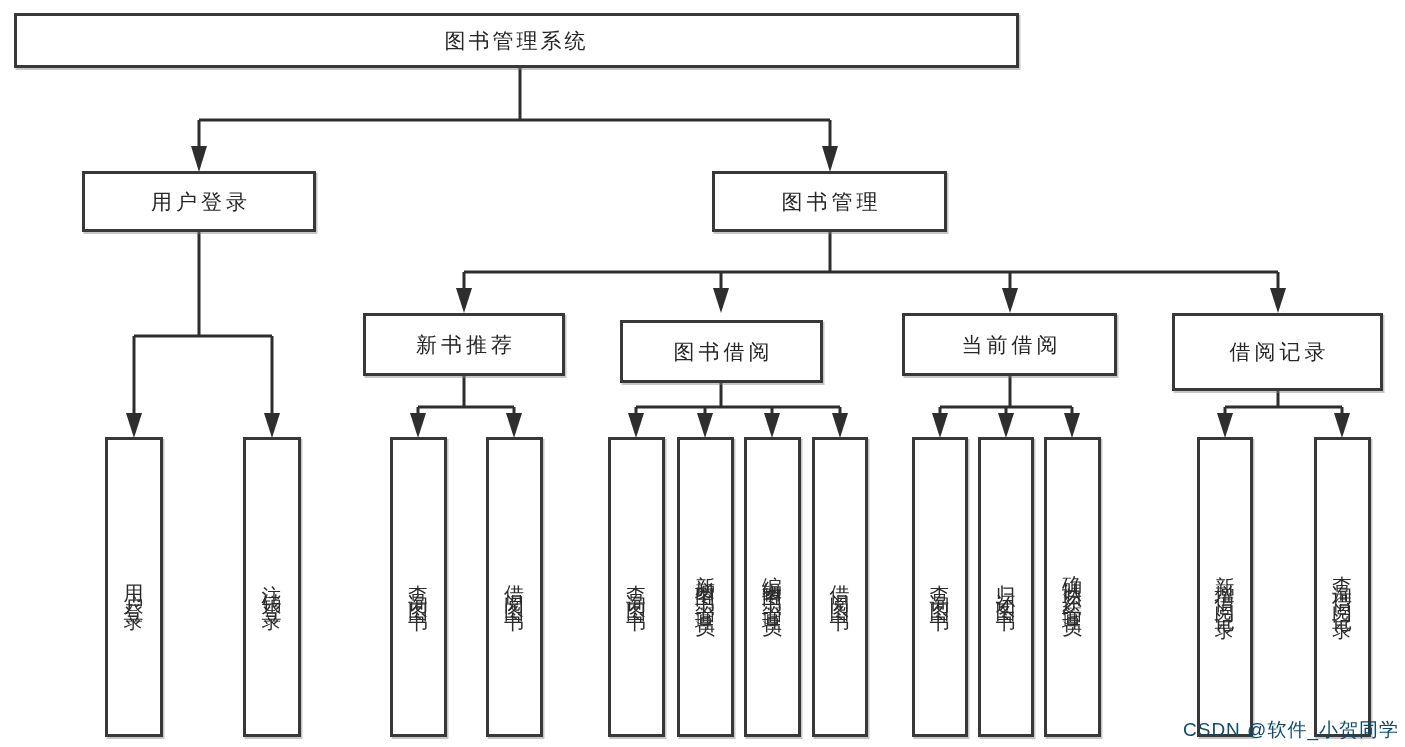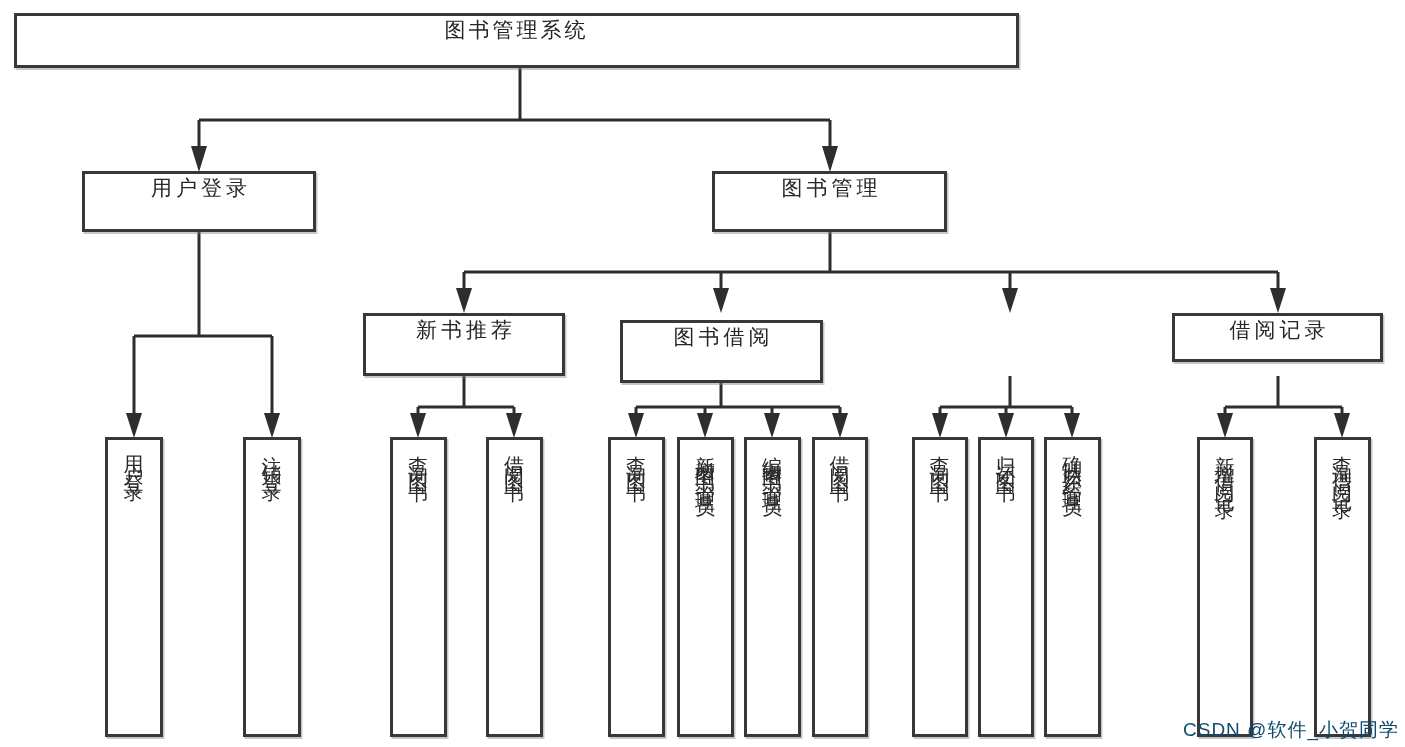--- a/index.html
+++ b/index.html
@@ -3,21 +3,21 @@
 <meta charset="utf-8">
 <style>
   html,body{margin:0;padding:0;background:#ffffff;}
   .canvas{
     position:relative;width:1405px;height:747px;background:#ffffff;
     font-family:"Liberation Sans","DejaVu Sans",sans-serif;overflow:hidden;
   }
   .wires{position:absolute;left:0;top:0;z-index:1;}
   .node{
     position:absolute;box-sizing:border-box;background:#ffffff;
-    border:3px solid #383838;display:flex;justify-content:center;
+    border:3px solid #383838;display:flex;align-items:center;justify-content:center;
     color:#262626;z-index:2;box-shadow:1.5px 2px 0 rgba(130,130,130,.45);
   }
   .hnode{font-size:21px;letter-spacing:4px;}
   .hnode .lbl{transform:translateX(2px);}
   .root{font-size:21px;letter-spacing:3px;}
   .leaf{z-index:2;}
   .leaf .lbl{
     writing-mode:vertical-rl;text-orientation:mixed;
     font-size:20px;letter-spacing:9px;line-height:1;color:#2a2a2a;
   }
@@ -82,21 +82,24 @@
   <div class="node hnode" style="left:363px;top:313px;width:202px;height:63px">
     <span class="lbl">新书推荐</span>
   </div>
 
   <div class="node hnode" style="left:712px;top:171px;width:235px;height:61px">
     <span class="lbl">图书管理</span>
   </div>
   <div class="node hnode" style="left:620px;top:320px;width:203px;height:63px">
     <span class="lbl">图书借阅</span>
   </div>
-  <div class="node hnode" style="left:1172px;top:313px;width:211px;height:49px">
+  <div class="node hnode" style="left:902px;top:313px;width:215px;height:63px">
+    <span class="lbl">当前借阅</span>
+  </div>
+  <div class="node hnode" style="left:1172px;top:313px;width:211px;height:78px">
     <span class="lbl">借阅记录</span>
   </div>
 
   <div class="node leaf" style="left:105px;top:437px;width:58px;height:300px">
     <span class="lbl">用户登录</span>
   </div>
   <div class="node leaf" style="left:243px;top:437px;width:58px;height:300px">
     <span class="lbl">注销登录</span>
   </div>
 

